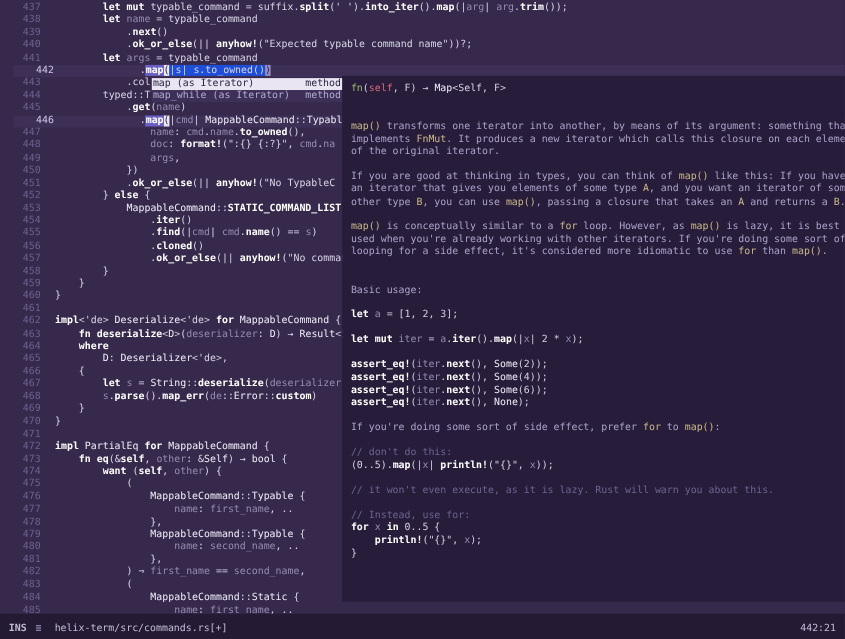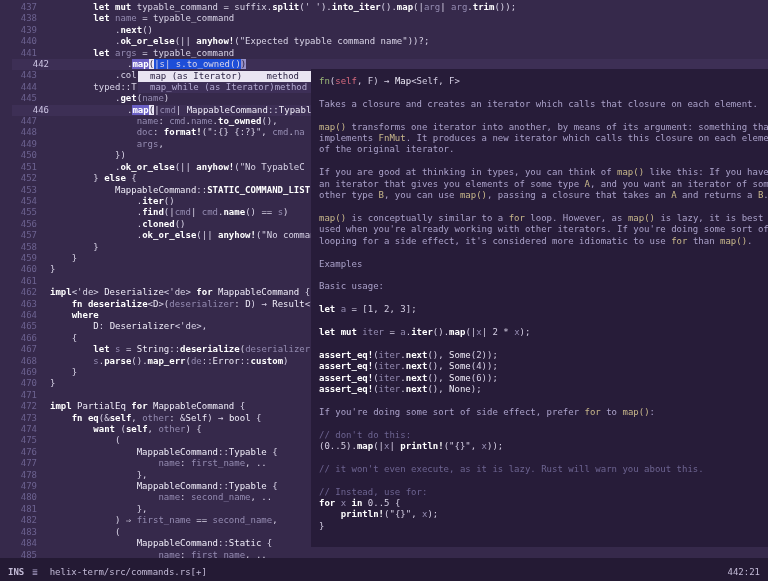--- a/index.html
+++ b/index.html
@@ -26,21 +26,21 @@
   .sg-selb{background:#1d4ed8;color:#d9d4e7}
   .sg-match{background:#978fc6;color:#2c2243}
   .sg-p{color:#aba2ca}
   .sg-c{color:#c9b88b}
   .sg-cm{color:#6d6491}
   .sg-g{color:#9cb878}
   .sg-r{color:#d56a7e}
   .sg-d2{color:#d5cfe4}
   
   #popup{position:absolute;left:138px;top:70.5px;width:173px;z-index:3;}
-  .pitem{display:flex;justify-content:space-between;height:11.42px;white-space:pre;padding:0 12px;
+  .pitem{display:flex;justify-content:space-between;height:11.42px;white-space:pre;padding:0 1px;
          background:#3d2f57;color:#b4abd2;}
   .pitem.selected{background:#e9e5f2;color:#2c2344;}
   
   #docpanel{position:absolute;left:311px;top:69px;width:457px;height:478px;z-index:2;
             background:#271c39;overflow:hidden;padding:7px 0 0 8px;box-sizing:border-box;}
   .docline{height:11.42px;white-space:pre;}
   
   #statusbar{position:absolute;left:0;top:558px;width:768px;height:29px;background:#241a34;
              color:#c2bad6;display:flex;align-items:center;justify-content:space-between;
              padding:0 8px;box-sizing:border-box;z-index:4;}
@@ -106,35 +106,33 @@
   </div>
 
 <div id="popup">
     <div class="pitem selected"><span>map (as Iterator)</span><span>method</span></div>
     <div class="pitem"><span>map_while (as Iterator)</span><span>method</span></div>
   </div>
 
 <div id="docpanel">
     <div class="docline"><span class="sg-g">fn</span><span class="sg-d2">(</span><span class="sg-r">self</span><span class="sg-d2">, F) → </span><span class="sg-t2">Map</span><span class="sg-d2">&lt;Self, F&gt;</span></div>
     <div class="docline"></div>
-    <div class="docline"><span class="sg-p">Takes a closure and creates an iterator which calls that closure on each element.</span></div>
     <div class="docline"></div>
     <div class="docline"><span class="sg-c">map()</span><span class="sg-p"> transforms one iterator into another, by means of its argument: something that</span></div>
     <div class="docline"><span class="sg-p">implements </span><span class="sg-c">FnMut</span><span class="sg-p">. It produces a new iterator which calls this closure on each element</span></div>
     <div class="docline"><span class="sg-p">of the original iterator.</span></div>
     <div class="docline"></div>
     <div class="docline"><span class="sg-p">If you are good at thinking in types, you can think of </span><span class="sg-c">map()</span><span class="sg-p"> like this: If you have</span></div>
     <div class="docline"><span class="sg-p">an iterator that gives you elements of some type </span><span class="sg-c">A</span><span class="sg-p">, and you want an iterator of some</span></div>
     <div class="docline"><span class="sg-p">other type </span><span class="sg-c">B</span><span class="sg-p">, you can use </span><span class="sg-c">map()</span><span class="sg-p">, passing a closure that takes an </span><span class="sg-c">A</span><span class="sg-p"> and returns a </span><span class="sg-c">B</span><span class="sg-p">.</span></div>
     <div class="docline"></div>
     <div class="docline"><span class="sg-c">map()</span><span class="sg-p"> is conceptually similar to a </span><span class="sg-c">for</span><span class="sg-p"> loop. However, as </span><span class="sg-c">map()</span><span class="sg-p"> is lazy, it is best</span></div>
     <div class="docline"><span class="sg-p">used when you're already working with other iterators. If you're doing some sort of</span></div>
     <div class="docline"><span class="sg-p">looping for a side effect, it's considered more idiomatic to use </span><span class="sg-c">for</span><span class="sg-p"> than </span><span class="sg-c">map()</span><span class="sg-p">.</span></div>
     <div class="docline"></div>
-    <div class="docline"><span class="sg-p">Examples</span></div>
     <div class="docline"></div>
     <div class="docline"><span class="sg-p">Basic usage:</span></div>
     <div class="docline"></div>
     <div class="docline"><span class="sg-w">let</span><span class="sg-d2"> </span><span class="sg-v">a</span><span class="sg-d2"> = [1, 2, 3];</span></div>
     <div class="docline"></div>
     <div class="docline"><span class="sg-w">let mut</span><span class="sg-d2"> </span><span class="sg-v">iter</span><span class="sg-d2"> = </span><span class="sg-v">a</span><span class="sg-d2">.</span><span class="sg-w">iter</span><span class="sg-d2">().</span><span class="sg-w">map</span><span class="sg-d2">(|</span><span class="sg-v">x</span><span class="sg-d2">| 2 * </span><span class="sg-v">x</span><span class="sg-d2">);</span></div>
     <div class="docline"></div>
     <div class="docline"><span class="sg-w">assert_eq!</span><span class="sg-d2">(</span><span class="sg-v">iter</span><span class="sg-d2">.</span><span class="sg-w">next</span><span class="sg-d2">(), </span><span class="sg-t2">Some</span><span class="sg-d2">(2));</span></div>
     <div class="docline"><span class="sg-w">assert_eq!</span><span class="sg-d2">(</span><span class="sg-v">iter</span><span class="sg-d2">.</span><span class="sg-w">next</span><span class="sg-d2">(), </span><span class="sg-t2">Some</span><span class="sg-d2">(4));</span></div>
     <div class="docline"><span class="sg-w">assert_eq!</span><span class="sg-d2">(</span><span class="sg-v">iter</span><span class="sg-d2">.</span><span class="sg-w">next</span><span class="sg-d2">(), </span><span class="sg-t2">Some</span><span class="sg-d2">(6));</span></div>

